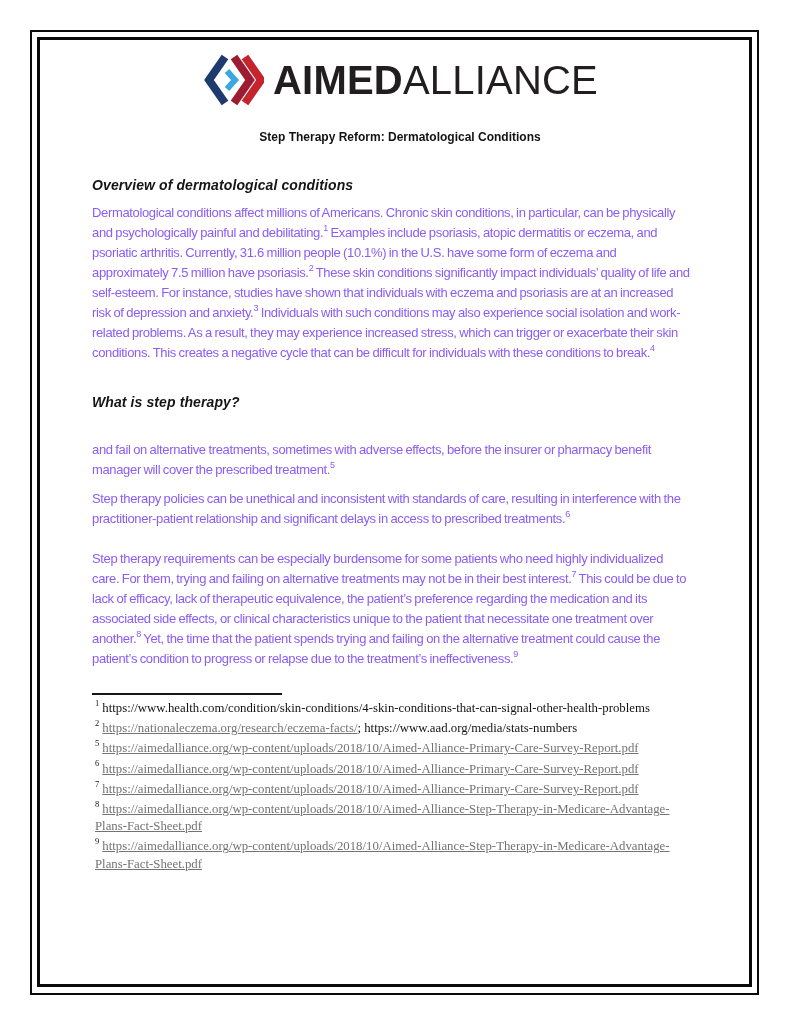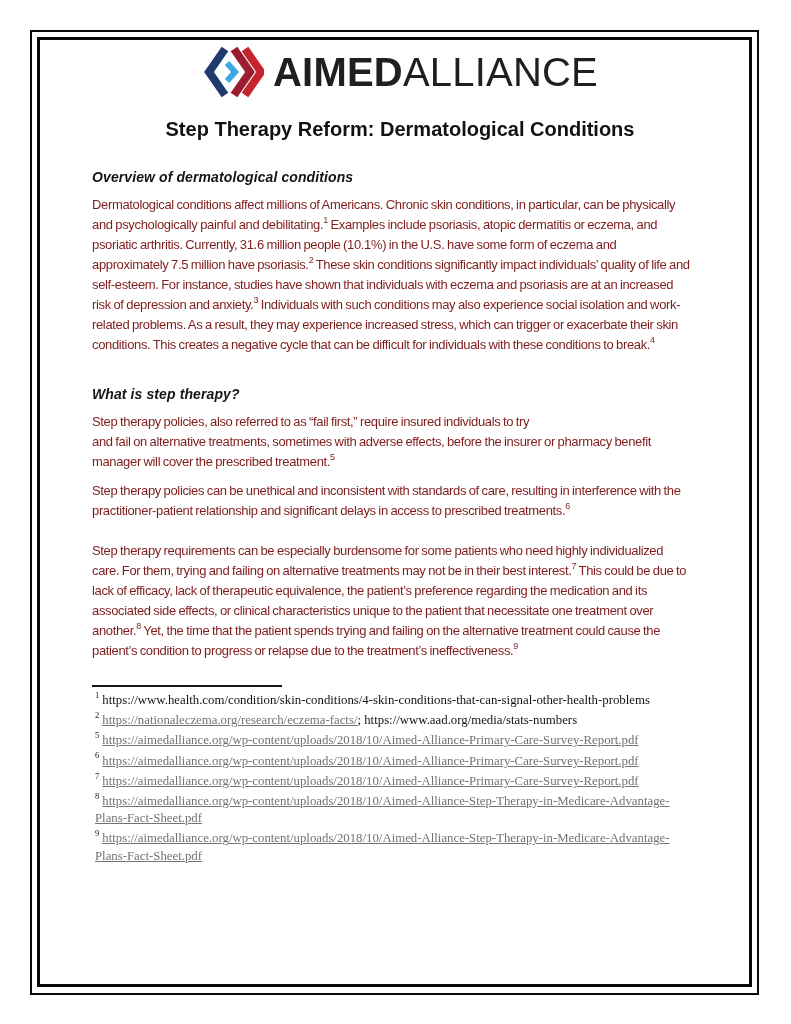--- a/index.html
+++ b/index.html
@@ -10,34 +10,34 @@
   .border-outer {
     position:absolute; top:30px; left:30px; right:32px; bottom:29px;
     border:2px solid #0a0a0a; pointer-events:none;
   }
   .border-inner {
     position:absolute; top:37px; left:37px; right:39px; bottom:37px;
     border:3px solid #0a0a0a; pointer-events:none;
   }
   .content { position:absolute; left:92px; top:42px; width:616px; }
 
-  .logo-row { display:flex; align-items:center; justify-content:center; gap:9px; margin-top:2px; height:56px; }
+  .logo-row { display:flex; align-items:center; justify-content:center; gap:9px; margin-top:10px; height:56px; }
   .logo-icon { width:62px; height:54px; flex:0 0 auto; }
   .logo-text { font-size:40px; line-height:1; color:#221e1f; white-space:nowrap; letter-spacing:0.2px; }
   .logo-bold { font-weight:800; }
   .logo-light { font-weight:400; }
 
-  .doc-title { text-align:center; font-size:20px; font-weight:bold; color:#121212; margin:20px 0 0 0; line-height:18px; }
+  .doc-title { text-align:center; font-size:12px; font-weight:bold; color:#121212; margin:20px 0 0 0; line-height:18px; }
 
   h2.sec {
     font-size:14px; font-style:italic; font-weight:bold; color:#151515;
     margin:30px 0 0 0; line-height:18px; letter-spacing:0.1px;
   }
   p.body {
-    font-size:13px; line-height:20px; color:#7f1d1d;
+    font-size:13px; line-height:20px; color:#8b5cf6;
     margin:9px 16px 0 0; letter-spacing:-0.35px; word-spacing:-0.6px;
   }
   p.body + p.body { margin-top:20px; }
   sup.ref { font-size:9px; position:relative; top:-1px; vertical-align:super; line-height:0; }
 
   .footnote-rule { width:190px; border-top:2px solid #161616; margin-top:24px; }
   .footnotes {
     font-family:"Liberation Serif", serif; font-size:12.8px; line-height:17.2px;
     color:#131313; margin-top:5px;
   }
@@ -66,21 +66,21 @@
 
     <h1 class="doc-title">Step Therapy Reform: Dermatological Conditions</h1>
 
     <section>
       <h2 class="sec">Overview of dermatological conditions</h2>
       <p class="body"><span>Dermatological conditions affect millions of Americans. Chronic skin conditions, in particular, can be physically and psychologically painful and debilitating.</span><sup class="ref">1</sup><span> Examples include psoriasis, atopic dermatitis or eczema, and psoriatic arthritis. Currently, 31.6 million people (10.1%) in the U.S. have some form of eczema and approximately 7.5 million have psoriasis.</span><sup class="ref">2</sup><span> These skin conditions significantly impact individuals’ quality of life and self-esteem. For instance, studies have shown that individuals with eczema and psoriasis are at an increased risk of depression and anxiety.</span><sup class="ref">3</sup><span> Individuals with such conditions may also experience social isolation and work-related problems. As a result, they may experience increased stress, which can trigger or exacerbate their skin conditions. This creates a negative cycle that can be difficult for individuals with these conditions to break.</span><sup class="ref">4</sup></p>
     </section>
 
     <section>
       <h2 class="sec">What is step therapy?</h2>
-      <p class="body"><span>Step therapy policies, also referred to as “fail first,” require insured individuals to try</span><br><span>and fail on alternative treatments, sometimes with adverse effects, before the insurer or pharmacy benefit manager will cover the prescribed treatment.</span><sup class="ref">5</sup></p>
+      <p class="body"><br><span>and fail on alternative treatments, sometimes with adverse effects, before the insurer or pharmacy benefit manager will cover the prescribed treatment.</span><sup class="ref">5</sup></p>
     </section>
 
     <section>
       <p class="body"><span>Step therapy policies can be unethical and inconsistent with standards of care, resulting in interference with the practitioner-patient relationship and significant delays in access to prescribed treatments.</span><sup class="ref">6</sup></p>
       <p class="body"><span>Step therapy requirements can be especially burdensome for some patients who need highly individualized care. For them, trying and failing on alternative treatments may not be in their best interest.</span><sup class="ref">7</sup><span> This could be due to lack of efficacy, lack of therapeutic equivalence, the patient’s preference regarding the medication and its associated side effects, or clinical characteristics unique to the patient that necessitate one treatment over another.</span><sup class="ref">8</sup><span> Yet, the time that the patient spends trying and failing on the alternative treatment could cause the patient’s condition to progress or relapse due to the treatment’s ineffectiveness.</span><sup class="ref">9</sup></p>
     </section>
 
     <footer>
       <div class="footnote-rule"></div>
       <div class="footnotes">

